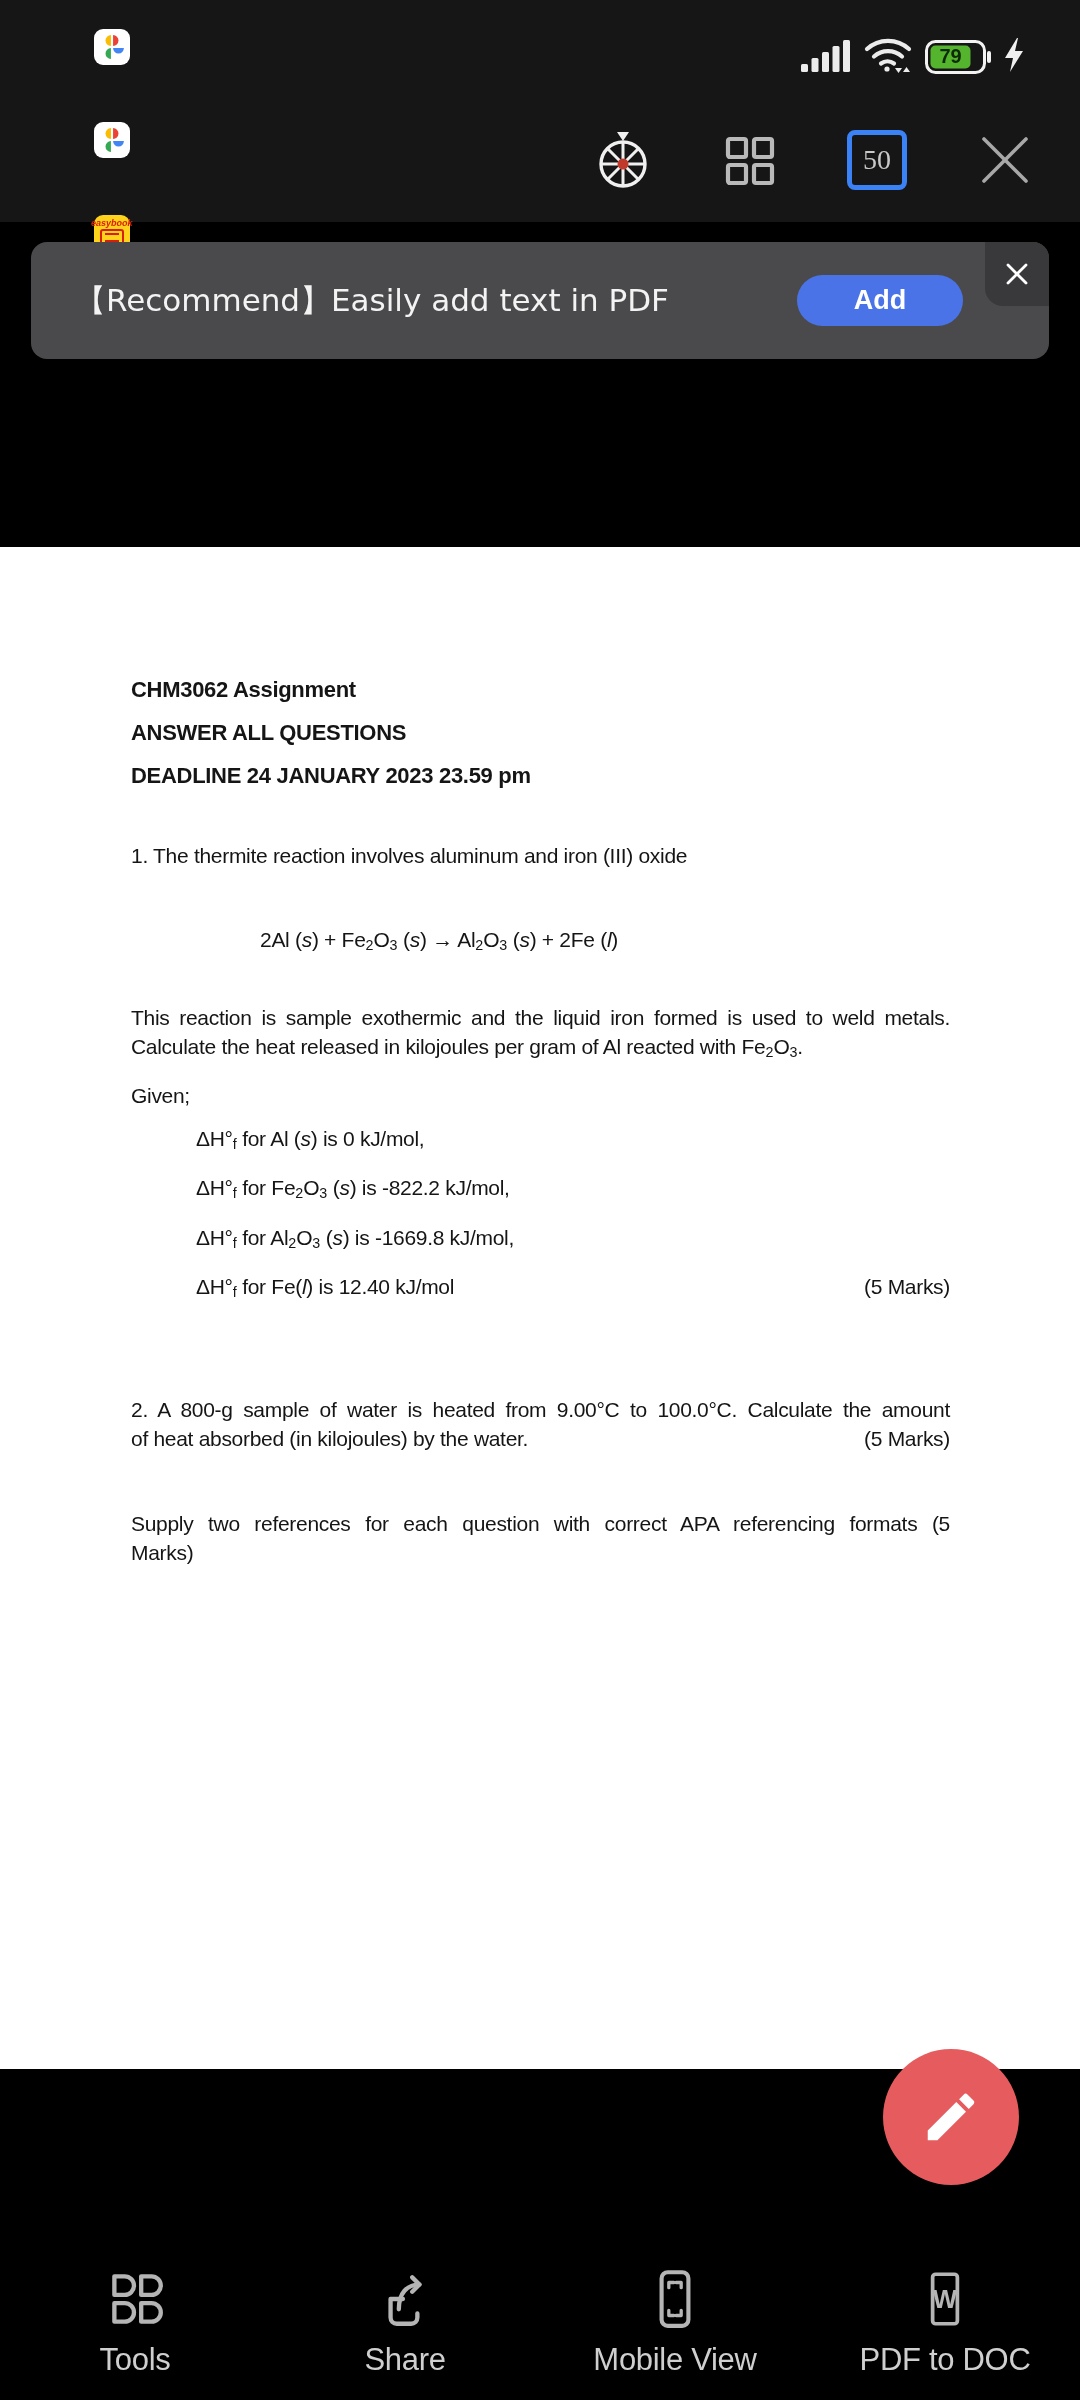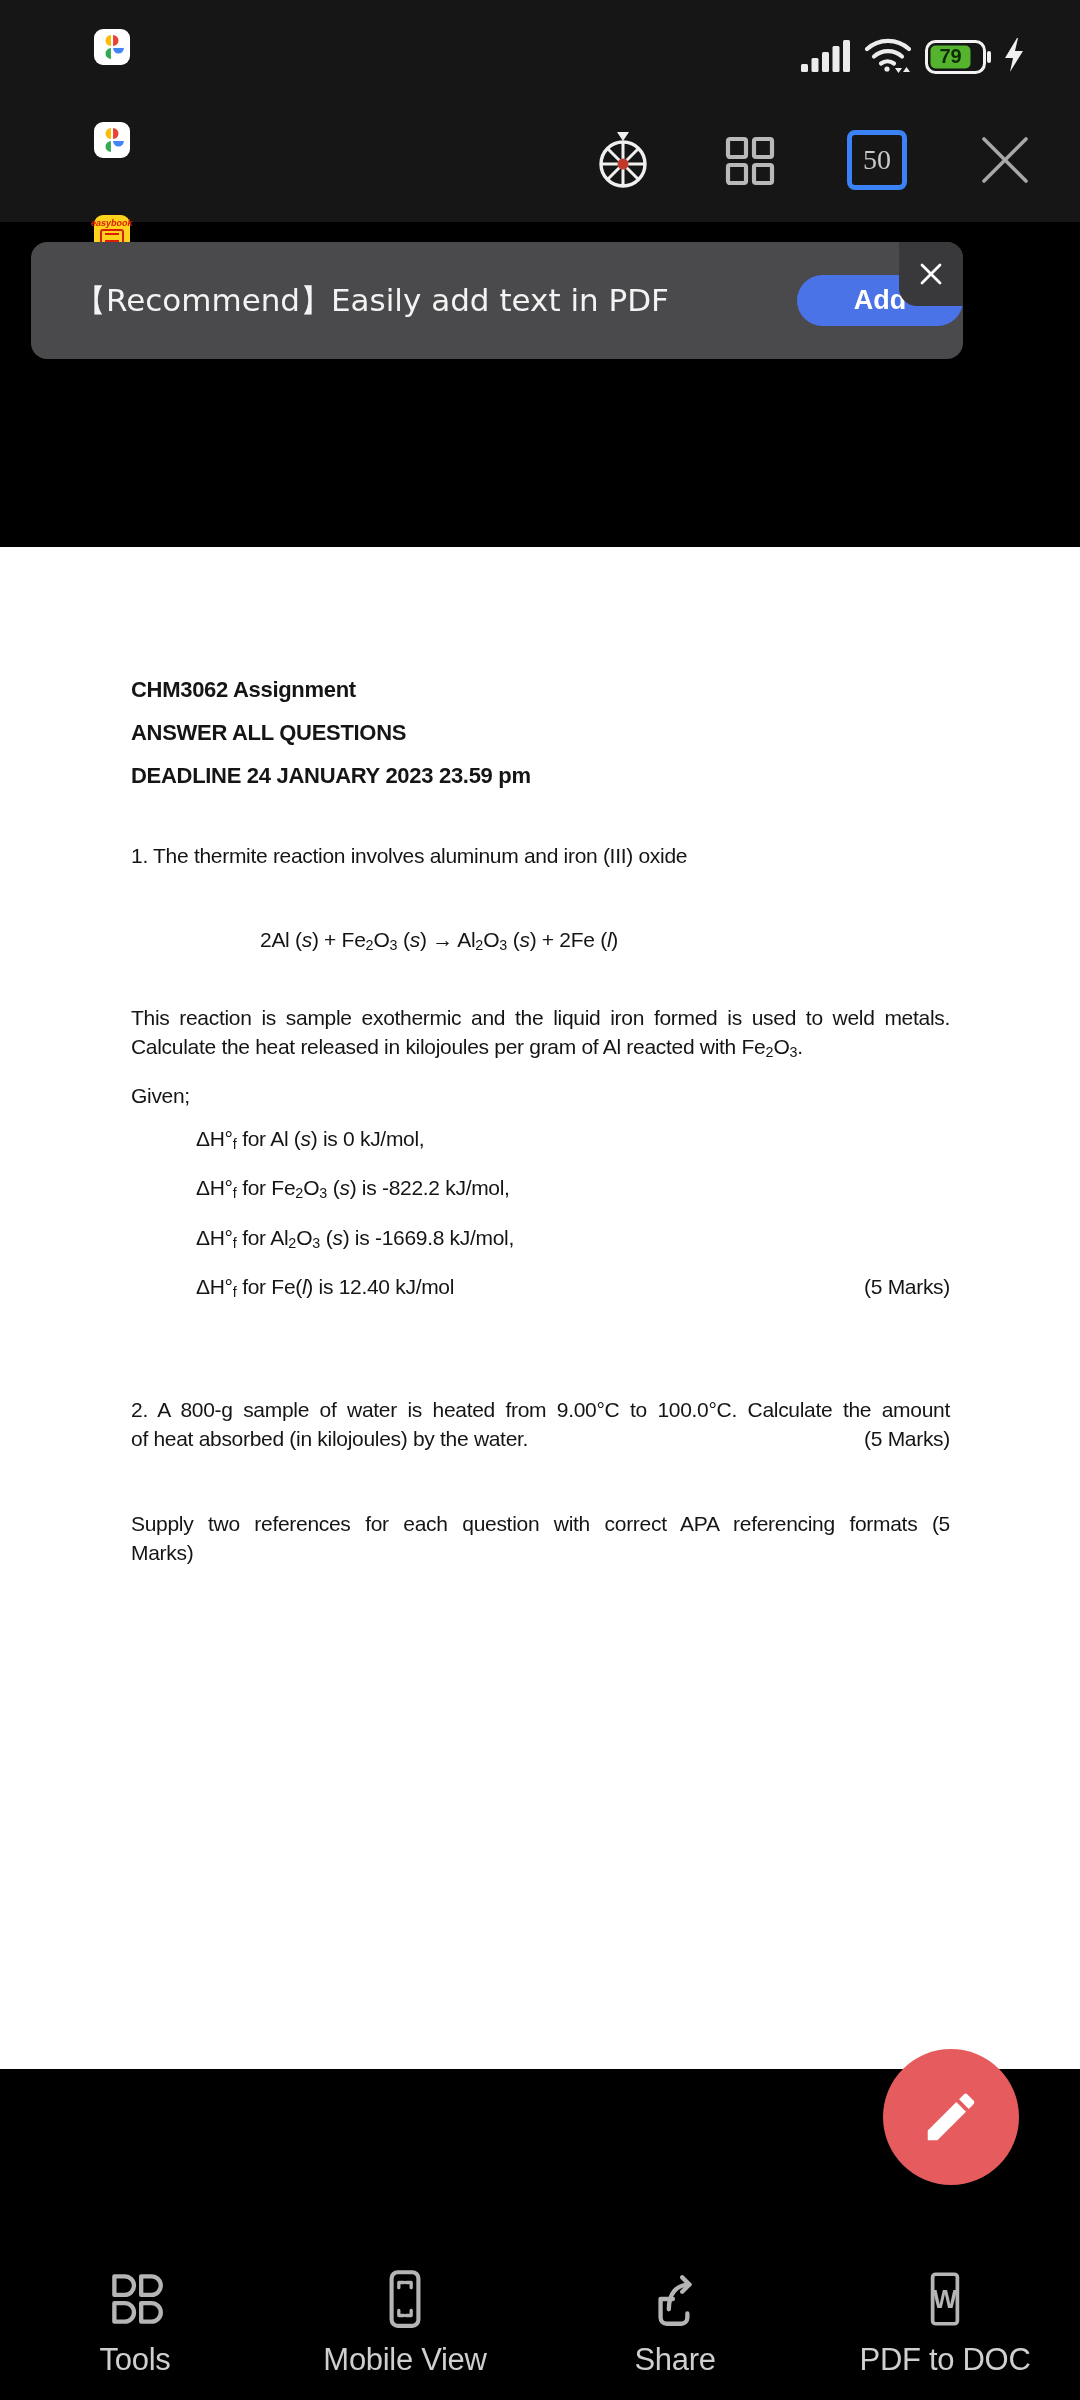--- a/index.html
+++ b/index.html
@@ -19,21 +19,21 @@
   .ticket:before{content:"";position:absolute;left:3px;top:2px;right:3px;border-top:2px solid #d81e06;}
   .ticket:after{content:"";position:absolute;left:3px;bottom:2px;right:3px;border-top:2px solid #d81e06;}
   
   .battery-wrap{display:flex;align-items:center;gap:4px;}
   
   .viewer-toolbar{position:absolute;top:130px;right:47px;display:flex;align-items:center;gap:70px;}
   .tb-btn{display:flex;align-items:center;justify-content:center;}
   .page-box{width:50px;height:50px;border:5px solid #3b82f6;border-radius:8px;display:flex;align-items:center;justify-content:center;}
   .page-box span{font-family:"Liberation Serif",serif;font-size:28px;color:#c9c9c9;}
   
-  .banner{position:absolute;left:31px;top:242px;width:932px;height:117px;background:#4a4a4c;border-radius:16px;
+  .banner{position:absolute;left:31px;top:242px;width:1018px;height:117px;background:#4a4a4c;border-radius:16px;
           display:flex;align-items:center;box-sizing:border-box;padding-left:44px;}
   .banner-text{color:#f3f3f3;font-size:31px;font-family:"DejaVu Sans","Liberation Sans",sans-serif;}
   .add-btn{position:absolute;left:766px;top:33px;width:166px;height:51px;background:#4b73e8;border-radius:26px;
            display:flex;align-items:center;justify-content:center;color:#fff;font-size:27px;font-weight:bold;cursor:pointer;}
   .banner-close{position:absolute;top:0;right:0;width:64px;height:64px;background:#39393b;
                 border-radius:0 16px 0 18px;display:flex;align-items:center;justify-content:center;cursor:pointer;}
   
   .page{position:absolute;top:547px;left:0;width:1080px;height:1522px;background:#fff;}
   .doc{position:absolute;left:131px;top:128px;width:819px;color:#151515;font-size:21px;line-height:29px;letter-spacing:-0.3px;}
   .doc .hline{font-weight:bold;font-size:22px;}
@@ -227,42 +227,42 @@
           <path d="M12 10h10a9 9 0 0 1 0 18H12z"></path>
           <path d="M38 10h10a9 9 0 0 1 0 18H38z"></path>
           <path d="M12 36h10a9 9 0 0 1 0 18H12z"></path>
           <path d="M38 36h10a9 9 0 0 1 0 18H38z"></path>
         </svg>
       </div>
       <div class="bb-label">Tools</div>
     </div>
     <div class="bb-item">
       <div class="bb-icon">
+        <svg width="66" height="66" viewBox="0 0 64 64" fill="none" stroke="#b5b5b5" stroke-width="4.2" stroke-linecap="round" stroke-linejoin="round">
+          <path d="M30 32H18v18a6 6 0 0 0 6 6h14a6 6 0 0 0 6-6v-4"></path>
+          <path d="M26 42c0-16 8-24 20-24"></path>
+          <path d="M39 11l7 7-7 7"></path>
+        </svg>
+      </div>
+      <div class="bb-label">Share</div>
+    </div>
+    <div class="bb-item">
+      <div class="bb-icon">
         <svg width="66" height="66" viewBox="0 0 64 64" fill="none" stroke="#b5b5b5" stroke-width="4" stroke-linecap="round" stroke-linejoin="round">
           <rect x="19" y="6" width="26" height="52" rx="6"></rect>
           <path d="M26 21v-5h5" stroke-width="3.2"></path>
           <path d="M33 16h5v5" stroke-width="3.2"></path>
           <path d="M26 43v5h5" stroke-width="3.2"></path>
           <path d="M38 43v5h-5" stroke-width="3.2"></path>
         </svg>
       </div>
       <div class="bb-label">Mobile View</div>
     </div>
     <div class="bb-item">
       <div class="bb-icon">
-        <svg width="66" height="66" viewBox="0 0 64 64" fill="none" stroke="#b5b5b5" stroke-width="4.2" stroke-linecap="round" stroke-linejoin="round">
-          <path d="M30 32H18v18a6 6 0 0 0 6 6h14a6 6 0 0 0 6-6v-4"></path>
-          <path d="M26 42c0-16 8-24 20-24"></path>
-          <path d="M39 11l7 7-7 7"></path>
-        </svg>
-      </div>
-      <div class="bb-label">Share</div>
-    </div>
-    <div class="bb-item">
-      <div class="bb-icon">
         <svg width="66" height="66" viewBox="0 0 64 64" fill="none" stroke="#b5b5b5" stroke-width="3.6">
           <rect x="20" y="8" width="24" height="48" rx="3"></rect>
           <text x="32" y="41" text-anchor="middle" font-size="25" font-weight="bold" fill="#b5b5b5" stroke="none" font-family="Liberation Sans, sans-serif">W</text>
         </svg>
       </div>
       <div class="bb-label">PDF to DOC</div>
     </div>
   </div>
 
 </div>

